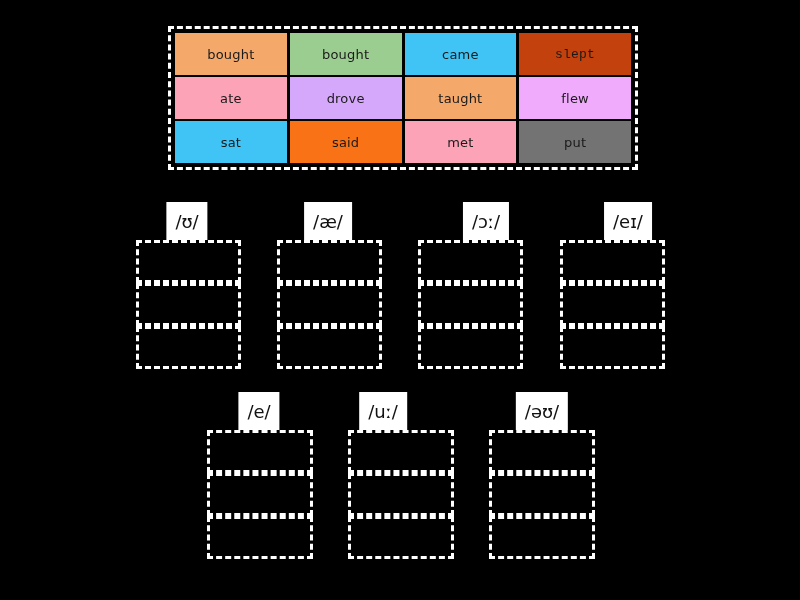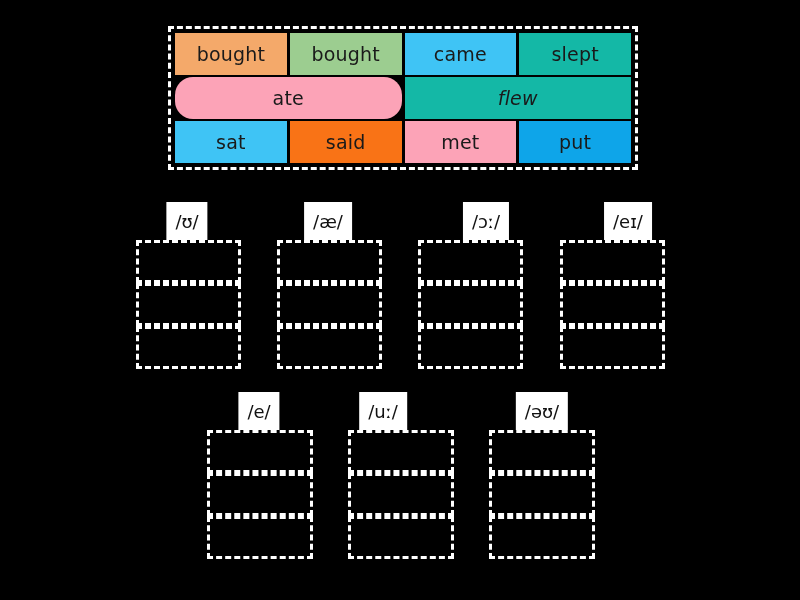--- a/index.html
+++ b/index.html
@@ -36,21 +36,21 @@
     flex-direction: row;
     height: 42px;
     gap: 3px;
   }
   .word-tile {
     flex: 1 1 0;
     display: flex;
     align-items: center;
     justify-content: center;
     color: #1a1a1a;
-    font-size: 19px;
+    font-size: 13px;
     font-weight: 400;
     letter-spacing: 0.2px;
     user-select: none;
     cursor: grab;
   }
 
   
   .cat-group {
     position: absolute;
   }
@@ -91,31 +91,33 @@
   .row2 .drop-slot  { width: 106px; height: 43px; }
 </style>
 </head>
 <body>
 
 <div id="word-bank">
     <div class="word-row">
       <div class="word-tile" style="background: rgb(244, 169, 106);">bought</div>
       <div class="word-tile" style="background: rgb(156, 205, 144);">bought</div>
       <div class="word-tile" style="background: rgb(63, 196, 245);">came</div>
-      <div class="word-tile" style="background: #14b8a6;">slept</div>
+      <div class="word-tile" style="background: #c2410c; font-family: Liberation Mono, monospace;">slept</div>
     </div>
     <div class="word-row">
-      <div class="word-tile" style="background: rgb(252, 163, 183); border-radius: 18px;">ate</div>
-      <div class="word-tile" style="background: #14b8a6; font-style: italic;">flew</div>
+      <div class="word-tile" style="background: rgb(252, 163, 183);">ate</div>
+      <div class="word-tile" style="background: rgb(214, 168, 251);">drove</div>
+      <div class="word-tile" style="background: rgb(244, 169, 106);">taught</div>
+      <div class="word-tile" style="background: #f0abfc;">flew</div>
     </div>
     <div class="word-row">
       <div class="word-tile" style="background: rgb(63, 196, 245);">sat</div>
       <div class="word-tile" style="background: #f97316;">said</div>
       <div class="word-tile" style="background: rgb(252, 163, 183);">met</div>
-      <div class="word-tile" style="background: #0ea5e9; text-align: right;">put</div>
+      <div class="word-tile" style="background: #737373; text-align: right;">put</div>
     </div>
   </div>
 
 <div id="categories-layer">
     <div class="cat-group row1" style="left: 136px; top: 202px; width: 105px;">
       <div class="cat-label" style="left: 51px; transform: translateX(-50%);">/ʊ/</div>
       <div class="slot-stack">
         <div class="drop-slot"></div>
         <div class="drop-slot"></div>
         <div class="drop-slot"></div>

